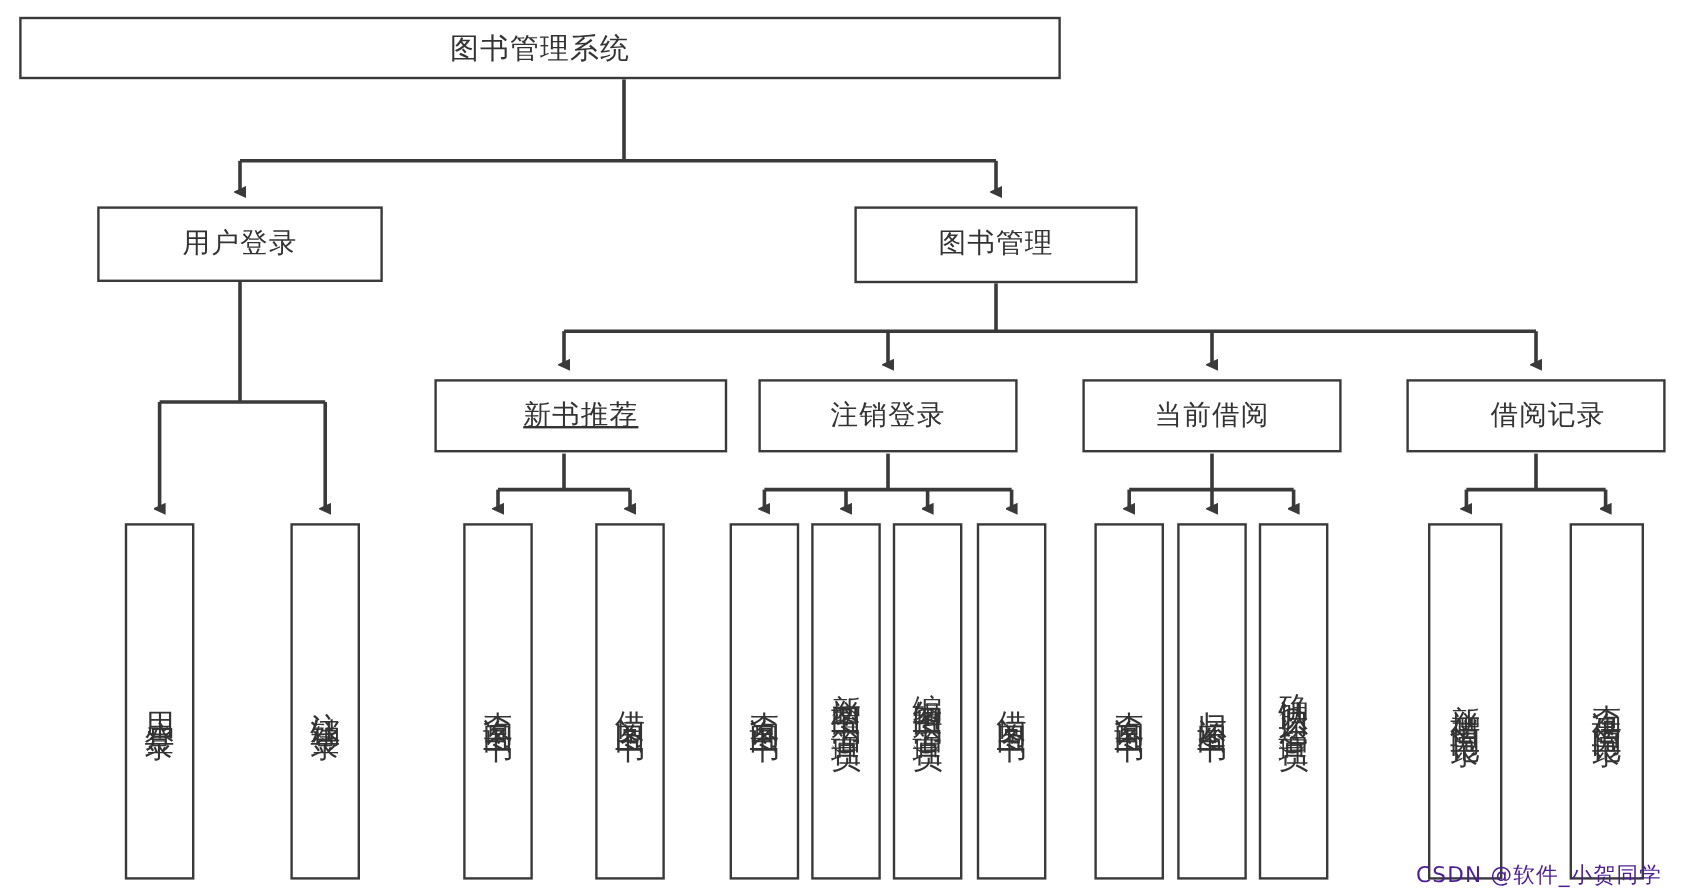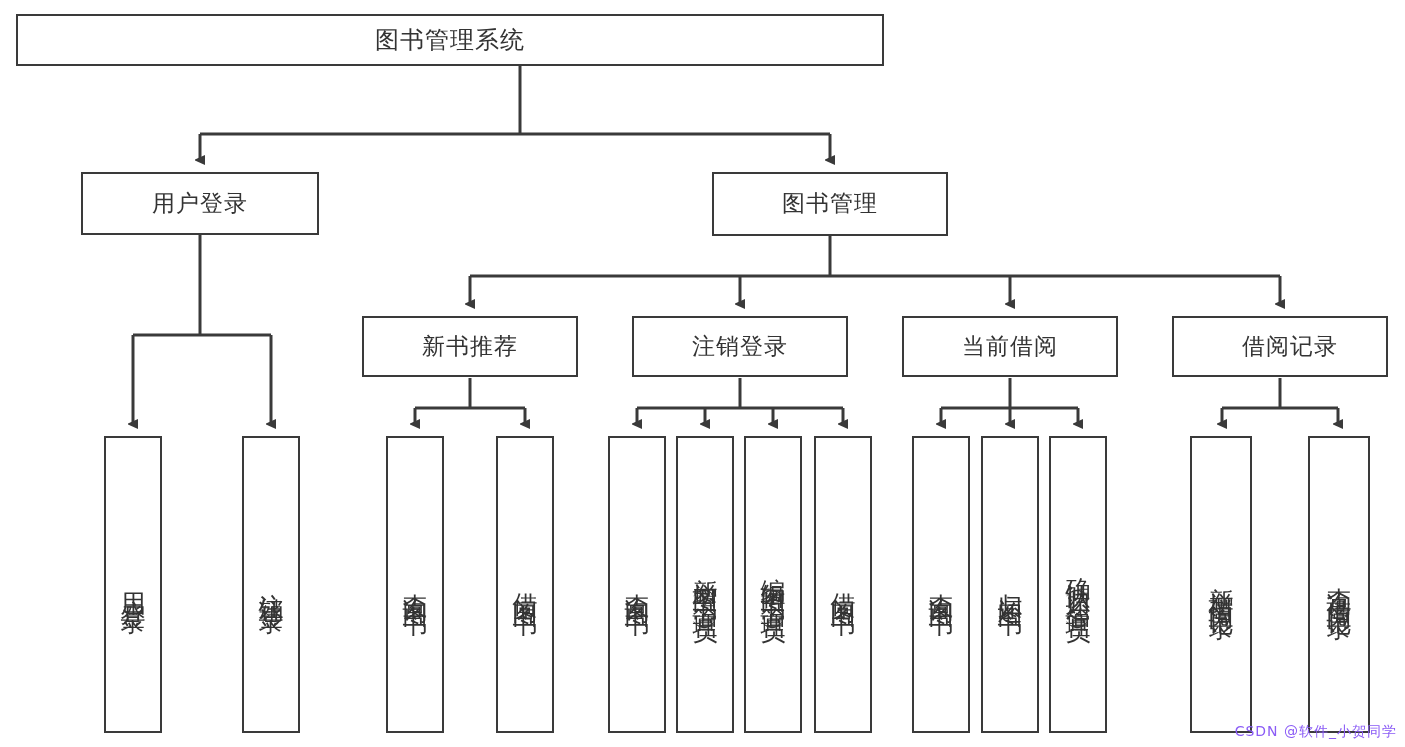--- a/index.html
+++ b/index.html
@@ -42,24 +42,24 @@
     text-orientation:upright;
     -webkit-text-orientation:upright;
     font-size:25px;
     letter-spacing:6px;
     line-height:1;
     white-space:nowrap;
     max-height:285px;
   }
   .watermark{
     position:absolute;
-    right:8px;
+    right:20px;
     bottom:6px;
-    font-size:14px;
-    color:#8b5cf6;
+    font-size:18px;
+    color:#4c1d95;
     letter-spacing:1px;
     z-index:5;
     user-select:none;
     white-space:nowrap;
   }
 </style>
 </head>
 <body>
 
 <div id="canvas">
@@ -119,21 +119,21 @@
   </div>
 
   <div class="node h" style="left:81px;top:172px;width:238px;height:63px;">
     <span class="lbl">用户登录</span>
   </div>
 
   <div class="node h" style="left:712px;top:172px;width:236px;height:64px;">
     <span class="lbl">图书管理</span>
   </div>
 
-  <div class="node h" style="left:362px;top:316px;width:216px;height:61px;">
+  <div class="node h" style="left:362px;top:316px;width:244px;height:61px;text-decoration:underline;">
     <span class="lbl">新书推荐</span>
   </div>
 
   <div class="node h" style="left:632px;top:316px;width:216px;height:61px;">
     <span class="lbl">注销登录</span>
   </div>
 
   <div class="node h" style="left:902px;top:316px;width:216px;height:61px;">
     <span class="lbl">当前借阅</span>
   </div>

